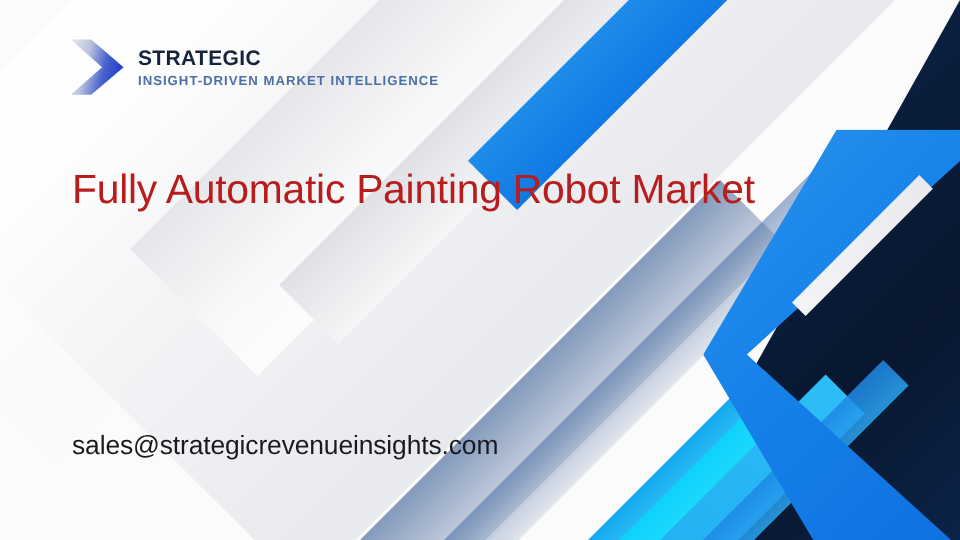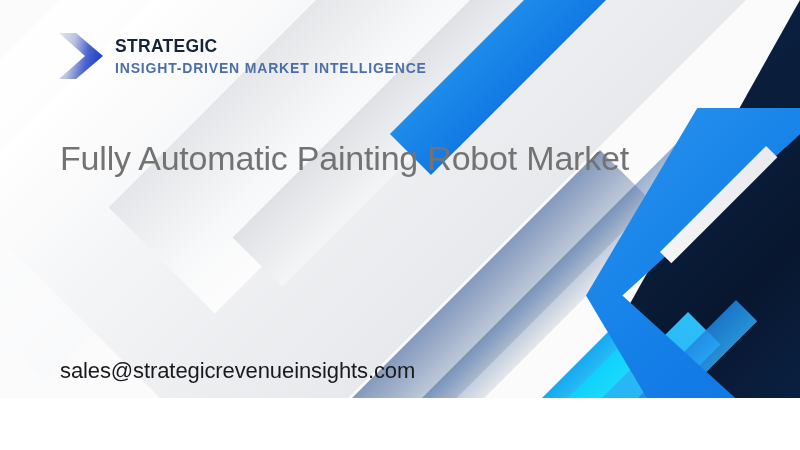--- a/index.html
+++ b/index.html
@@ -5,21 +5,21 @@
   * { margin:0; padding:0; box-sizing:border-box; }
 
   html, body {
     width:800px; height:450px;
     font-family:"Liberation Sans", sans-serif;
     overflow:hidden;
   }
 
   #slide {
     position:relative;
-    width:800px; height:398px;
+    width:800px; height:450px;
     background:#fbfbfc;
     overflow:hidden;
   }
 
   
   .bg-art { position:absolute; inset:0; overflow:hidden; }
 
   .sheet {
     position:absolute;
     transform-origin:0 0;
@@ -155,35 +155,35 @@
   .logo-text { padding-top:2px; }
   .logo-line1, .logo-line2 {
     font-size:17.5px;
     font-weight:700;
     letter-spacing:.3px;
     line-height:1.02;
     color:#16243b;
   }
   .logo-tag {
     margin-top:5px;
-    font-size:14px;
+    font-size:11px;
     font-weight:700;
     letter-spacing:.82px;
     color:#4d6fa8;
     white-space:nowrap;
   }
 
   
   .headline {
     position:absolute;
     left:60px; top:139px;
     width:660px;
     font-size:34px;
     font-weight:400;
-    color:#737373;
+    color:#b91c1c;
     letter-spacing:-.2px;
     line-height:1.16;
   }
   .email {
     position:absolute;
     left:60px; top:358px;
     font-size:22px;
     font-weight:400;
     color:#1a1a1e;
     letter-spacing:-.1px;

